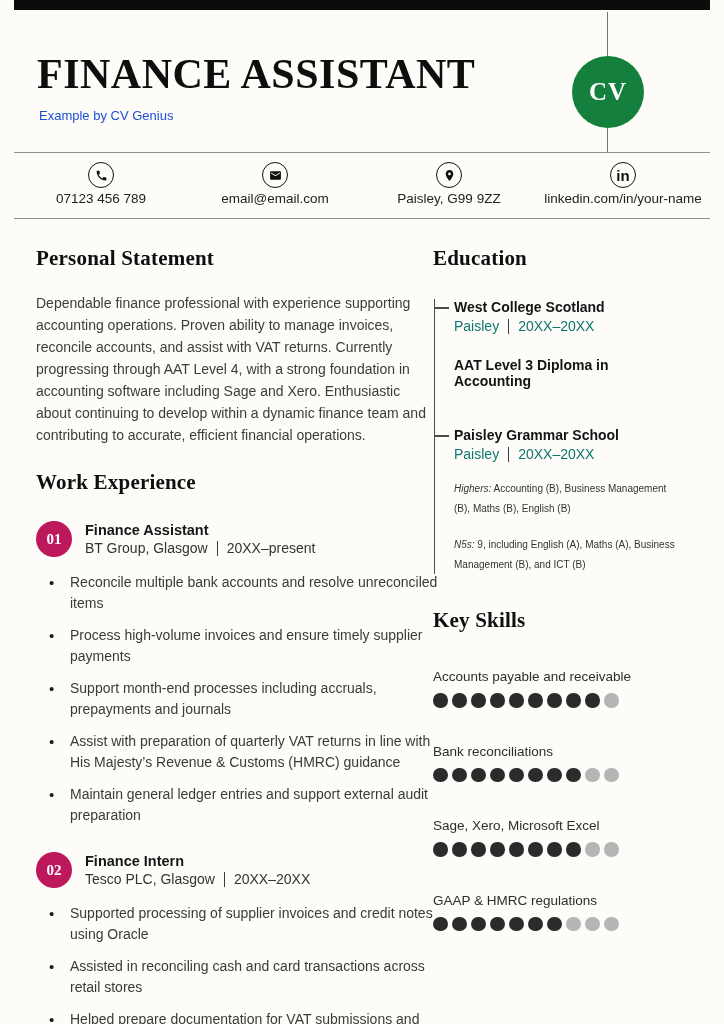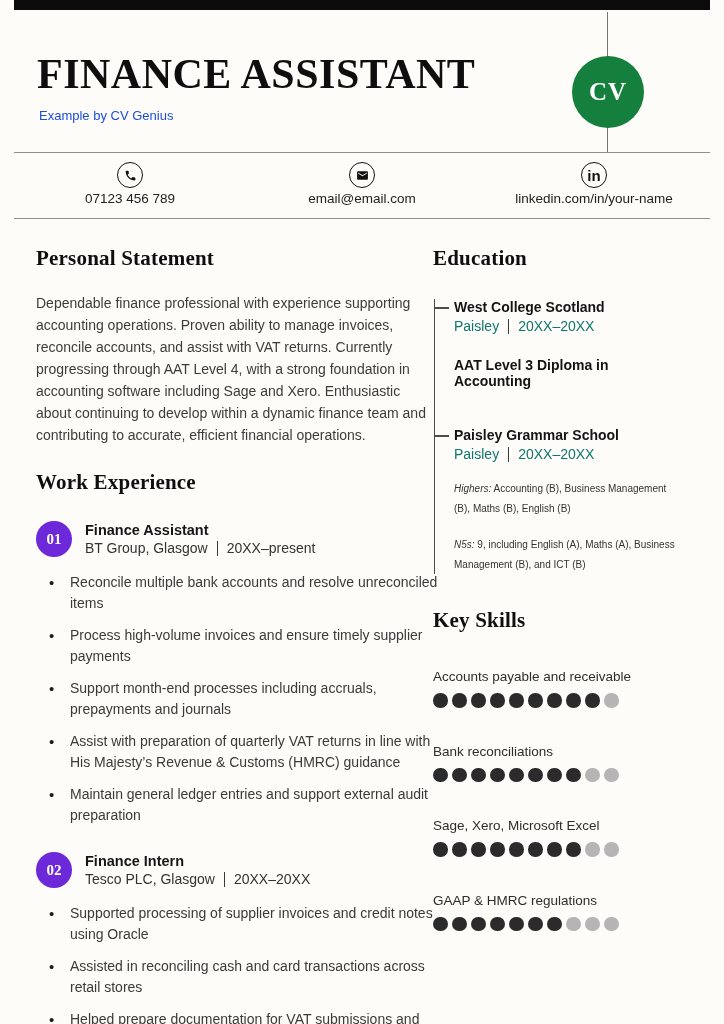--- a/index.html
+++ b/index.html
@@ -50,21 +50,21 @@
   }
 
   
   .statement-body { margin-top:21px; font-size:14px; line-height:22px; color:#3c3c3c; }
 
   
   .work-heading { margin-top:24px; }
   .job { margin-top:26px; }
   .job-head { display:flex; align-items:center; gap:13px; }
   .job-badge {
-    width:36px; height:36px; border-radius:50%; background:#6d28d9; color:#fff; flex:0 0 36px;
+    width:36px; height:36px; border-radius:50%; background:#be185d; color:#fff; flex:0 0 36px;
     display:flex; align-items:center; justify-content:center;
     font-family:"Liberation Serif", serif; font-weight:700; font-size:15px;
   }
   .job-title { font-size:14.5px; font-weight:700; color:#161616; }
   .job-meta { font-size:14px; color:#333; margin-top:2px; }
   .pipe { display:inline-block; border-left:1.2px solid #3a3a3a; height:15px; margin:0 9px; vertical-align:-3px; }
   ul.bullets { list-style:none; margin-top:15px; }
   ul.bullets li {
     position:relative; padding-left:34px; font-size:14px; line-height:21px;
     color:#3a3a3a; margin-bottom:11px;
@@ -116,20 +116,28 @@
   <div class="contact-item">
     <span class="icon-circle">
       <svg viewBox="0 0 24 24">
           <path d="M20 4H4c-1.1 0-2 .9-2 2v12c0 1.1.9 2 2 2h16c1.1 0 2-.9 2-2V6c0-1.1-.9-2-2-2zm0 4.5l-8 5-8-5V6.4l8 5 8-5v2.1z"></path>
         </svg>
     </span>
     <span class="contact-label">email@email.com</span>
   </div>
   <div class="contact-item">
     <span class="icon-circle">
+      <svg viewBox="0 0 24 24">
+          <path d="M12 2C8.13 2 5 5.13 5 9c0 5.25 7 13 7 13s7-7.75 7-13c0-3.87-3.13-7-7-7zm0 9.5c-1.38 0-2.5-1.12-2.5-2.5s1.12-2.5 2.5-2.5 2.5 1.12 2.5 2.5-1.12 2.5-2.5 2.5z"></path>
+        </svg>
+    </span>
+    <span class="contact-label">Paisley, G99 9ZZ</span>
+  </div>
+  <div class="contact-item">
+    <span class="icon-circle">
       <span class="icon-in">in</span>
     </span>
     <span class="contact-label">linkedin.com/in/your-name</span>
   </div>
 </div>
 
 <div class="rule rule-2"></div>
 
 <div class="col-left">
   <div class="section-heading">Personal Statement</div>

